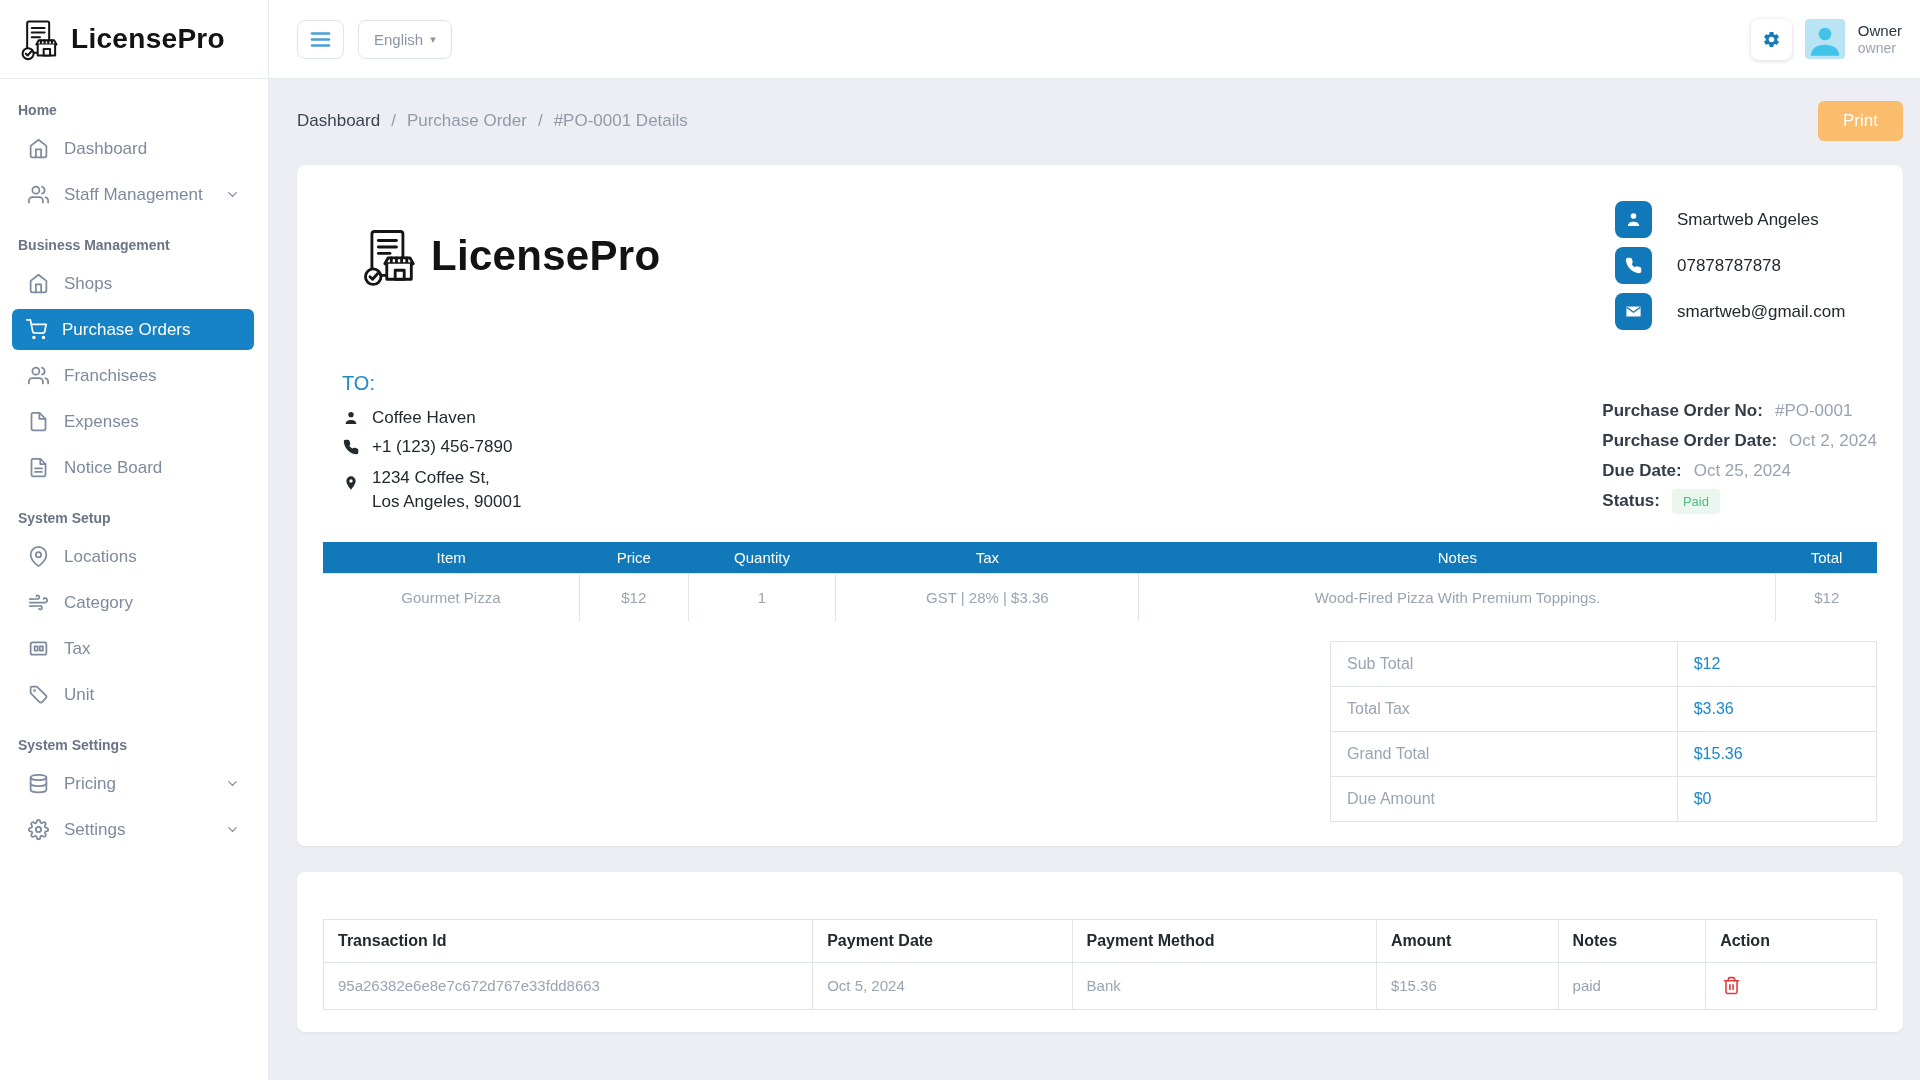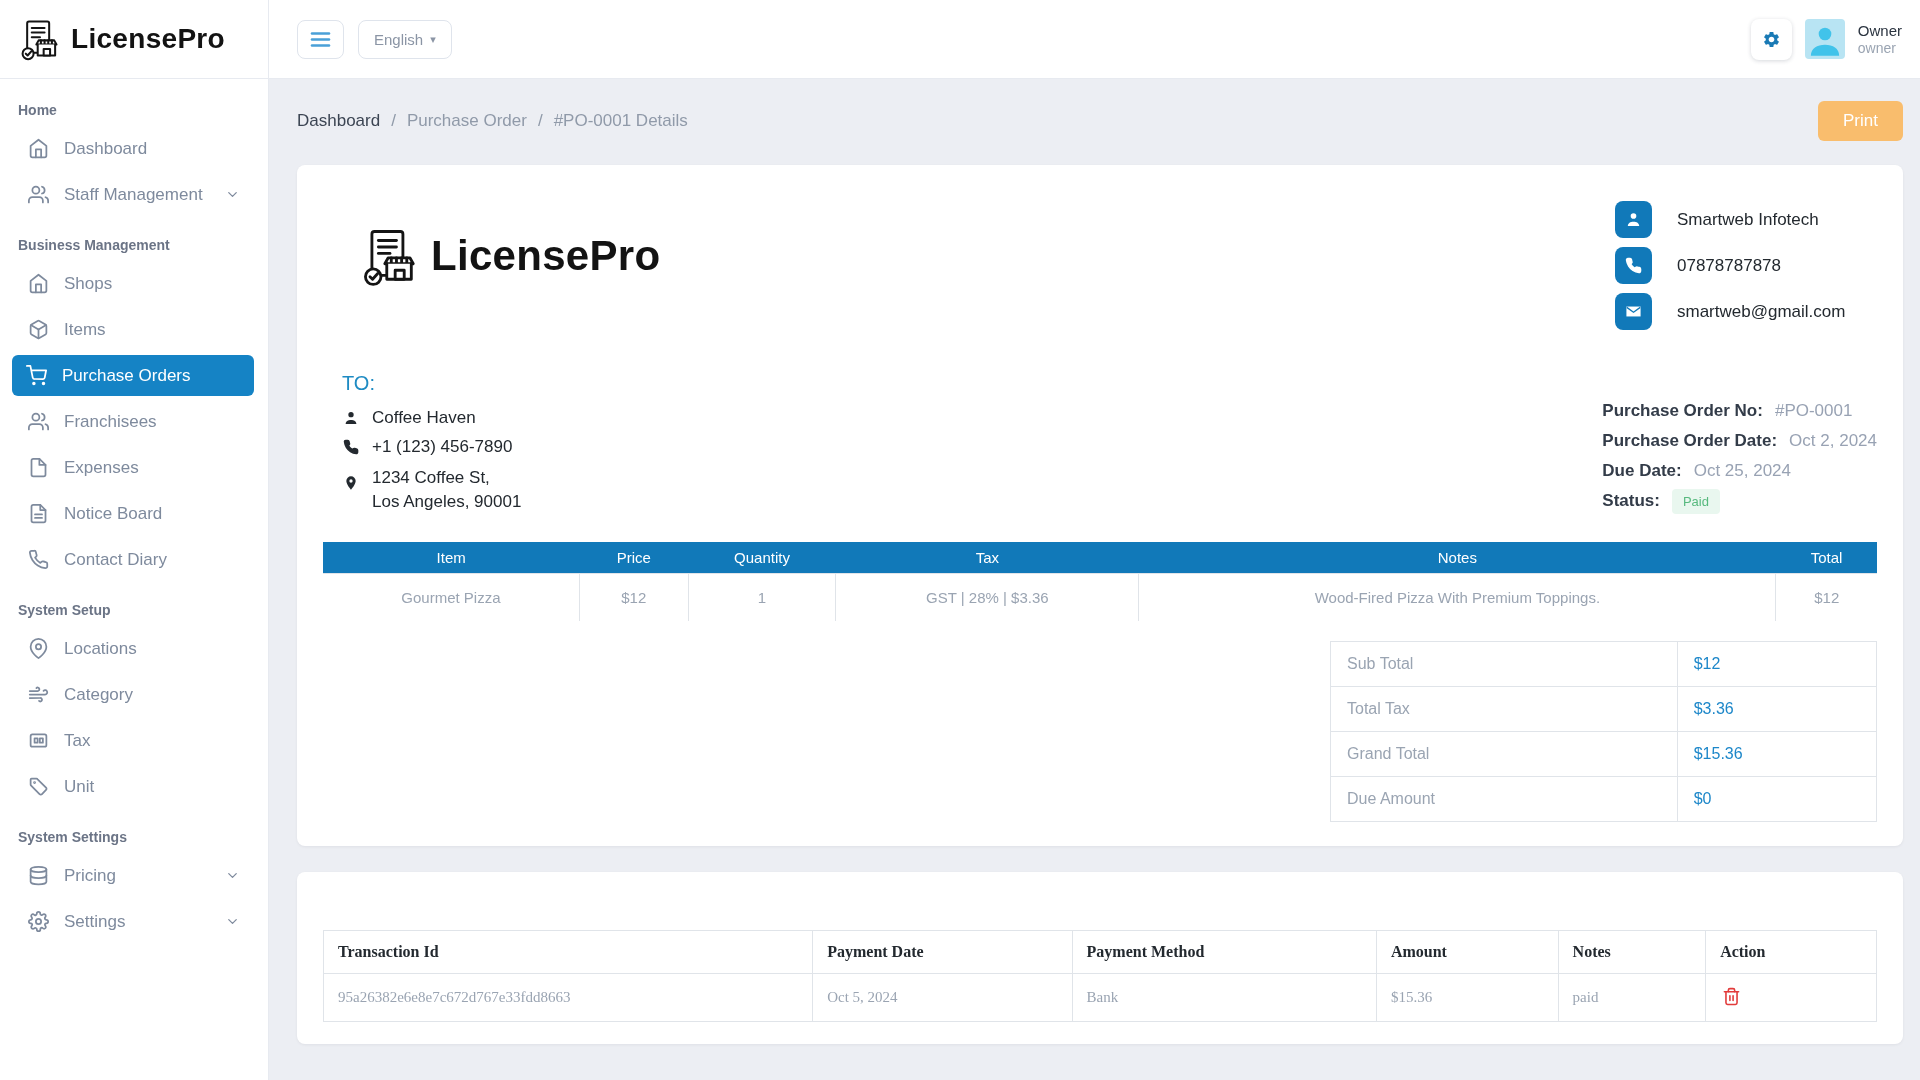--- a/index.html
+++ b/index.html
@@ -78,21 +78,21 @@
   .items-table tbody td { border:1px solid #e0e4e9; color:#9aa4b2; font-size:15px; text-align:center; padding:15px 10px; }
 
   .totals-wrap { display:flex; justify-content:flex-end; margin-top:20px; }
   .totals-table { width:547px; }
   .totals-table td { border:1px solid #e0e4e9; padding:13px 16px; font-size:16px; }
   .t-label { color:#9aa4b2; }
   .t-value { color:var(--accent,#1d87c9); }
 
   .payment-card { margin-top:26px; padding:22px 26px; }
   .pay-title { font-size:19px; font-weight:400; color:#333b46; }
-  .pay-table { width:100%; margin-top:36px;font-family:Liberation Serif, serif; }
+  .pay-table { width:100%; margin-top:25px; }
   .pay-table th { border:1px solid #e0e4e9; text-align:left; font-size:16px; font-weight:700; color:#23292f; padding:12px 14px; }
   .pay-table td { border:1px solid #e0e4e9; font-size:15px; color:#9aa4b2; padding:11px 14px; }
   .trash-btn { background:none; border:none; color:var(--danger,#e23b3b); cursor:pointer; padding:2px; }
   .trash-btn svg { width:19px; height:19px; }
 </style>
 </head>
 <body>
 
 <aside class="sidebar">
   <div class="sidebar-header">
@@ -145,30 +145,20 @@
       <div class="section-label">Business Management</div>
       <div class="side-item">
         <span class="s-icon">
           <svg viewBox="0 0 24 24" fill="none" stroke="currentColor" stroke-width="2" stroke-linecap="round" stroke-linejoin="round">
             <path d="M3 9l9-7 9 7v11a2 2 0 0 1-2 2H5a2 2 0 0 1-2-2z"></path>
             <polyline points="9 22 9 13 15 13 15 22"></polyline>
           </svg>
         </span>
         <span class="s-label">Shops</span>
       </div>
-      <div class="side-item">
-        <span class="s-icon">
-          <svg viewBox="0 0 24 24" fill="none" stroke="currentColor" stroke-width="2" stroke-linecap="round" stroke-linejoin="round">
-            <path d="M21 16V8a2 2 0 0 0-1-1.73l-7-4a2 2 0 0 0-2 0l-7 4A2 2 0 0 0 3 8v8a2 2 0 0 0 1 1.73l7 4a2 2 0 0 0 2 0l7-4A2 2 0 0 0 21 16z"></path>
-            <polyline points="3.27 6.96 12 12.01 20.73 6.96"></polyline>
-            <line x1="12" y1="22.08" x2="12" y2="12"></line>
-          </svg>
-        </span>
-        <span class="s-label">Items</span>
-      </div>
       <div class="side-item active">
         <span class="s-icon">
           <svg viewBox="0 0 24 24" fill="none" stroke="currentColor" stroke-width="2" stroke-linecap="round" stroke-linejoin="round">
             <circle cx="9" cy="21" r="1"></circle>
             <circle cx="20" cy="21" r="1"></circle>
             <path d="M1 1h4l2.68 13.39a2 2 0 0 0 2 1.61h9.72a2 2 0 0 0 2-1.61L23 6H6"></path>
           </svg>
         </span>
         <span class="s-label">Purchase Orders</span>
       </div>
@@ -195,28 +185,20 @@
       <div class="side-item">
         <span class="s-icon">
           <svg viewBox="0 0 24 24" fill="none" stroke="currentColor" stroke-width="2" stroke-linecap="round" stroke-linejoin="round">
             <path d="M14 2H6a2 2 0 0 0-2 2v16a2 2 0 0 0 2 2h12a2 2 0 0 0 2-2V8z"></path>
             <polyline points="14 2 14 8 20 8"></polyline>
             <line x1="16" y1="13" x2="8" y2="13"></line>
             <line x1="16" y1="17" x2="8" y2="17"></line>
           </svg>
         </span>
         <span class="s-label">Notice Board</span>
-      </div>
-      <div class="side-item">
-        <span class="s-icon">
-          <svg viewBox="0 0 24 24" fill="none" stroke="currentColor" stroke-width="2" stroke-linecap="round" stroke-linejoin="round">
-            <path d="M22 16.92v3a2 2 0 0 1-2.18 2 19.79 19.79 0 0 1-8.63-3.07 19.5 19.5 0 0 1-6-6 19.79 19.79 0 0 1-3.07-8.67A2 2 0 0 1 4.11 2h3a2 2 0 0 1 2 1.72 12.84 12.84 0 0 0 .7 2.81 2 2 0 0 1-.45 2.11L8.09 9.91a16 16 0 0 0 6 6l1.27-1.27a2 2 0 0 1 2.11-.45 12.84 12.84 0 0 0 2.81.7A2 2 0 0 1 22 16.92z"></path>
-          </svg>
-        </span>
-        <span class="s-label">Contact Diary</span>
       </div>
       <div class="section-label">System Setup</div>
       <div class="side-item">
         <span class="s-icon">
           <svg viewBox="0 0 24 24" fill="none" stroke="currentColor" stroke-width="2" stroke-linecap="round" stroke-linejoin="round">
             <path d="M21 10c0 7-9 13-9 13s-9-6-9-13a9 9 0 0 1 18 0z"></path>
             <circle cx="12" cy="10" r="3"></circle>
           </svg>
         </span>
         <span class="s-label">Locations</span>
@@ -354,21 +336,21 @@
           <span class="brand-text">LicensePro</span>
         </div>
         <div class="contact-list">
             <div class="contact-row">
               <span class="tile">
                 <svg viewBox="0 0 24 24" fill="currentColor">
                   <circle cx="12" cy="7" r="4"></circle>
                   <path d="M4 21c0-4 3.6-6 8-6s8 2 8 6z"></path>
                 </svg>
               </span>
-              <span>Smartweb Infotech</span>
+              <span>Smartweb Angeles</span>
             </div>
             <div class="contact-row">
               <span class="tile">
                 <svg viewBox="0 0 24 24" fill="currentColor" stroke="currentColor" stroke-width="2" stroke-linecap="round" stroke-linejoin="round">
                   <path d="M22 16.92v3a2 2 0 0 1-2.18 2 19.79 19.79 0 0 1-8.63-3.07 19.5 19.5 0 0 1-6-6 19.79 19.79 0 0 1-3.07-8.67A2 2 0 0 1 4.11 2h3a2 2 0 0 1 2 1.72 12.84 12.84 0 0 0 .7 2.81 2 2 0 0 1-.45 2.11L8.09 9.91a16 16 0 0 0 6 6l1.27-1.27a2 2 0 0 1 2.11-.45 12.84 12.84 0 0 0 2.81.7A2 2 0 0 1 22 16.92z"></path>
                 </svg>
               </span>
               <span>07878787878</span>
             </div>
             <div class="contact-row">

